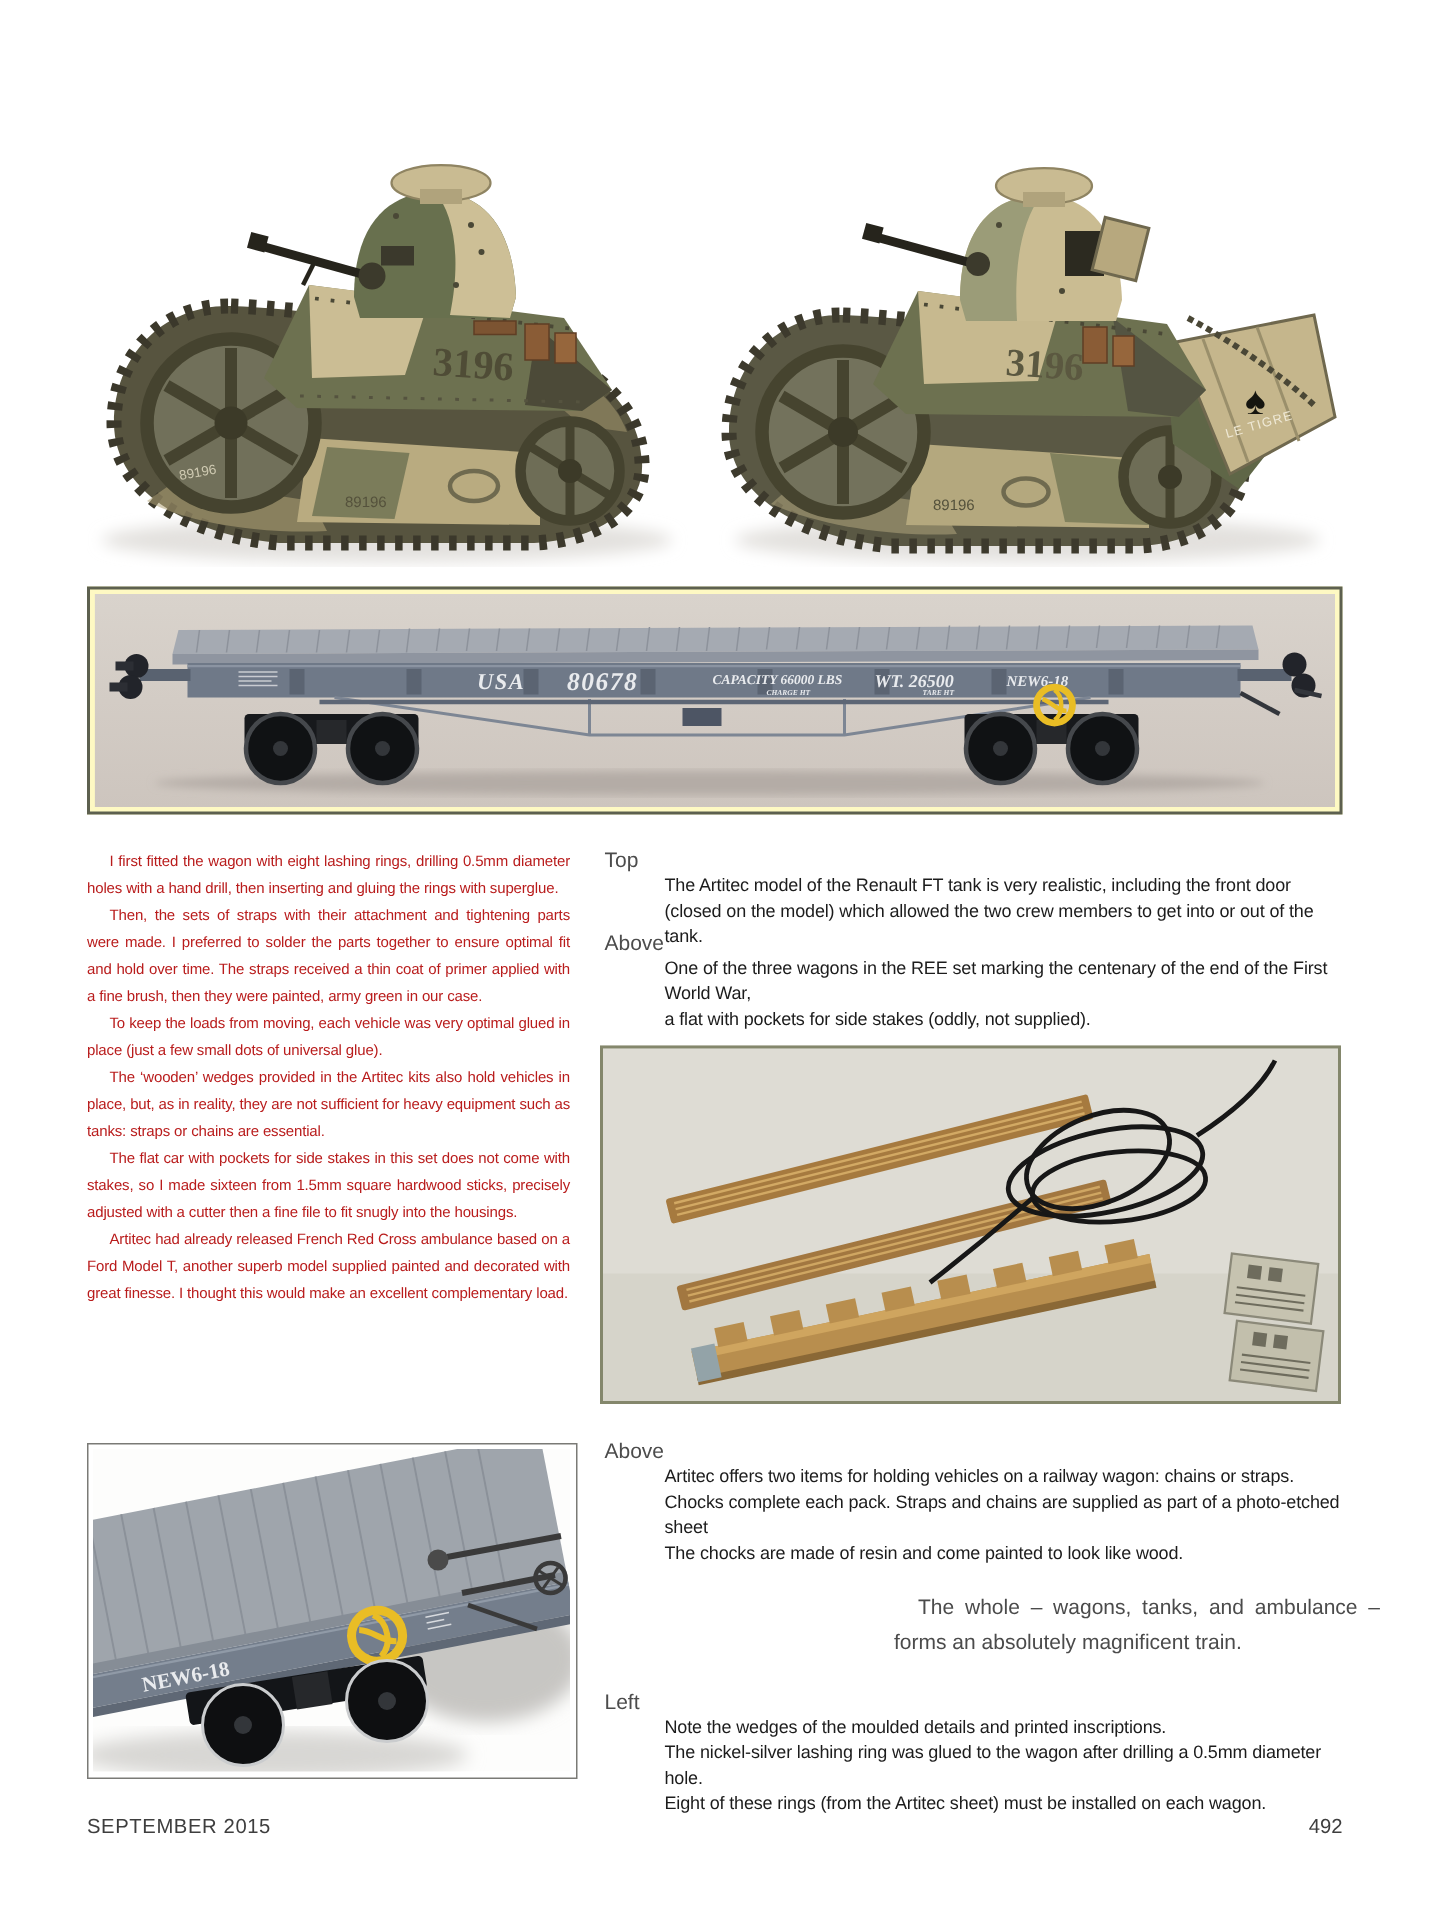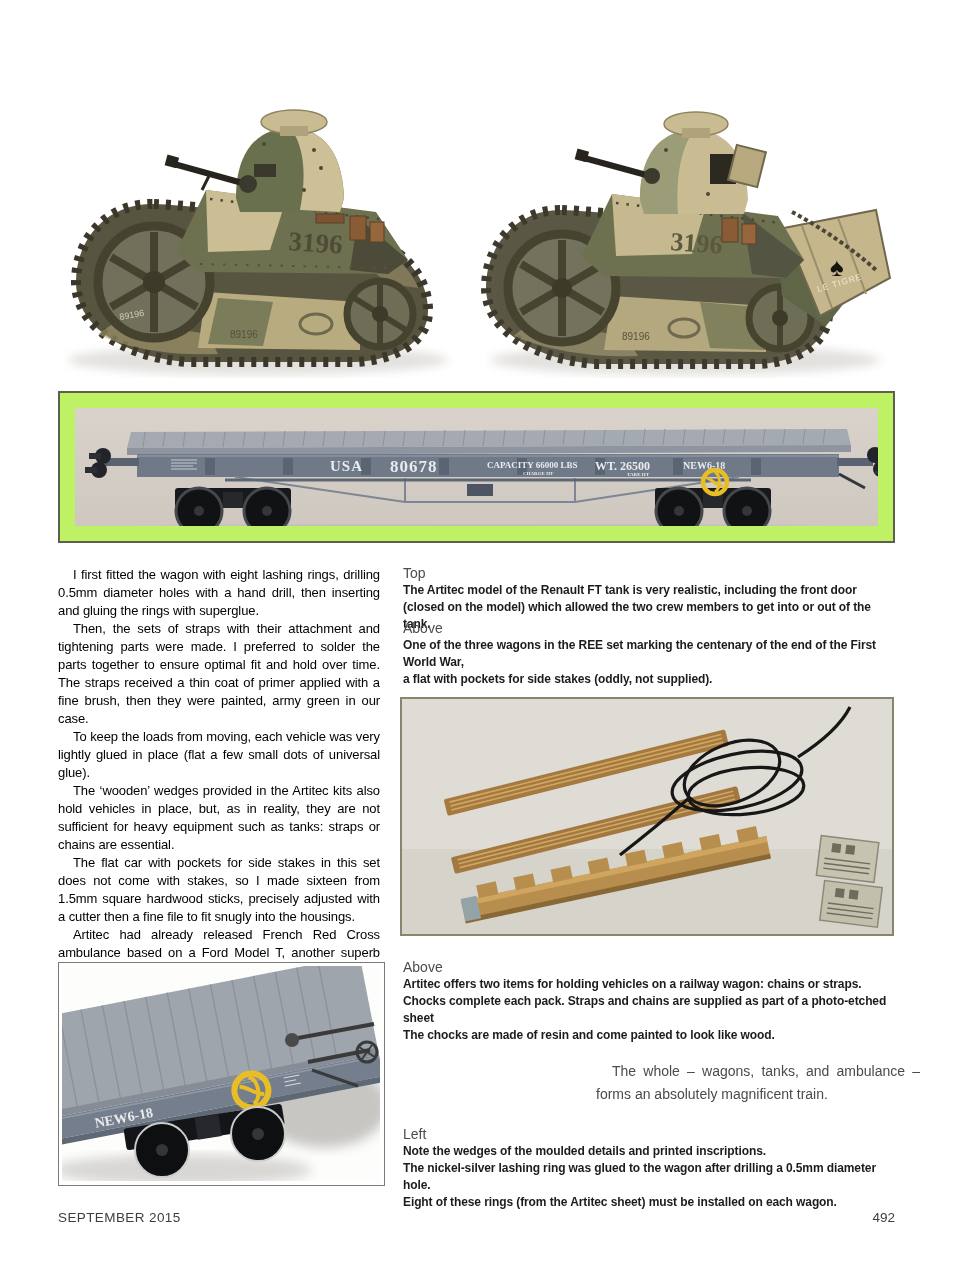--- a/index.html
+++ b/index.html
@@ -1,32 +1,32 @@
 <!DOCTYPE html>
 <html><head>
 <meta charset="utf-8">
 <style>
   html,body{margin:0;padding:0;background:#ffffff;}
   .page{position:relative;width:954px;height:1280px;background:#ffffff;overflow:hidden;
         font-family:"Liberation Sans",sans-serif;color:#3b3b3b;}
   .abs{position:absolute;}
   
-  .photo-frame{position:absolute;border:2px solid #5d604f;padding:15px;background:#bef264;box-sizing:border-box;}
+  .photo-frame{position:absolute;border:2px solid #5d604f;padding:3px;background:#fef9c3;box-sizing:border-box;font-style:italic;}
   .photo-frame .photo-inner{width:100%;height:100%;overflow:hidden;}
   .thin-frame{position:absolute;border:2px solid #84876c;background:#dedcd4;box-sizing:border-box;overflow:hidden;}
   .gray-frame{position:absolute;border:1px solid #7a7a76;padding:3px;background:#ffffff;box-sizing:border-box;}
   svg{display:block;}
   
   .body-col{position:absolute;left:58px;top:566px;width:322px;}
-  .body-col p{margin:0;font-size:13px;line-height:18px;text-align:justify;text-indent:15px;
-              color:#000000;letter-spacing:-0.1px;}
+  .body-col p{margin:0;font-size:10px;line-height:18px;text-align:justify;text-indent:15px;
+              color:#b91c1c;letter-spacing:-0.1px;}
   
   .caption{position:absolute;width:494px;}
   .cap-label{font-size:14px;line-height:17px;color:#4c4c4c;}
-  .cap-line{font-size:12px;line-height:17px;font-weight:bold;color:#1c1c1c;letter-spacing:-0.1px;}
+  .cap-line{font-size:12px;line-height:17px;font-weight:normal;color:#1c1c1c;letter-spacing:-0.1px;margin-left:40px;}
   
   .quote{position:absolute;left:596px;top:1060px;width:324px;font-size:14px;line-height:23px;
          color:#4b4b4b;text-align:justify;text-indent:16px;}
   
   .footer-left{position:absolute;left:58px;top:1210px;font-size:13.5px;color:#3e3e3e;letter-spacing:.4px;}
   .footer-right{position:absolute;right:59px;top:1210px;font-size:13.5px;color:#3e3e3e;}
   .serif{font-family:"Liberation Serif",serif;}
 </style>
 </head>
 <body>
@@ -319,21 +319,21 @@
           <path d="M640,64 C646,68 646,80 640,84 M632,70 C638,72 642,78 648,78" stroke="#e9bd25" stroke-width="3" fill="none"></path>
         </g>
       </svg>
     </div>
   </div>
 
   <div class="body-col">
 
   <p>I first fitted the wagon with eight lashing rings, drilling 0.5mm diameter holes with a hand drill, then inserting and gluing the rings with superglue.</p>
       <p>Then, the sets of straps with their attachment and tightening parts were made. I preferred to solder the parts together to ensure optimal fit and hold over time. The straps received a thin coat of primer applied with a fine brush, then they were painted, army green in our case.</p>
-      <p>To keep the loads from moving, each vehicle was very lightly glued in place (flat a few small dots of universal glue).</p>
+      <p>To keep the loads from moving, each vehicle was very optimal glued in place (just a few small dots of universal glue).</p>
       <p>The ‘wooden’ wedges provided in the Artitec kits also hold vehicles in place, but, as in reality, they are not sufficient for heavy equipment such as tanks: straps or chains are essential.</p>
       <p>The flat car with pockets for side stakes in this set does not come with stakes, so I made sixteen from 1.5mm square hardwood sticks, precisely adjusted with a cutter then a fine file to fit snugly into the housings.</p>
       <p>Artitec had already released French Red Cross ambulance based on a Ford Model T, another superb model supplied painted and decorated with great finesse. I thought this would make an excellent complementary load.</p>
     </div>
 
   <div class="caption" style="left:403px;top:565px;">
     <div class="cap-label">Top</div>
     <div>
 
     <div class="cap-line">The Artitec model of the Renault FT tank is very realistic, including the front door</div>

